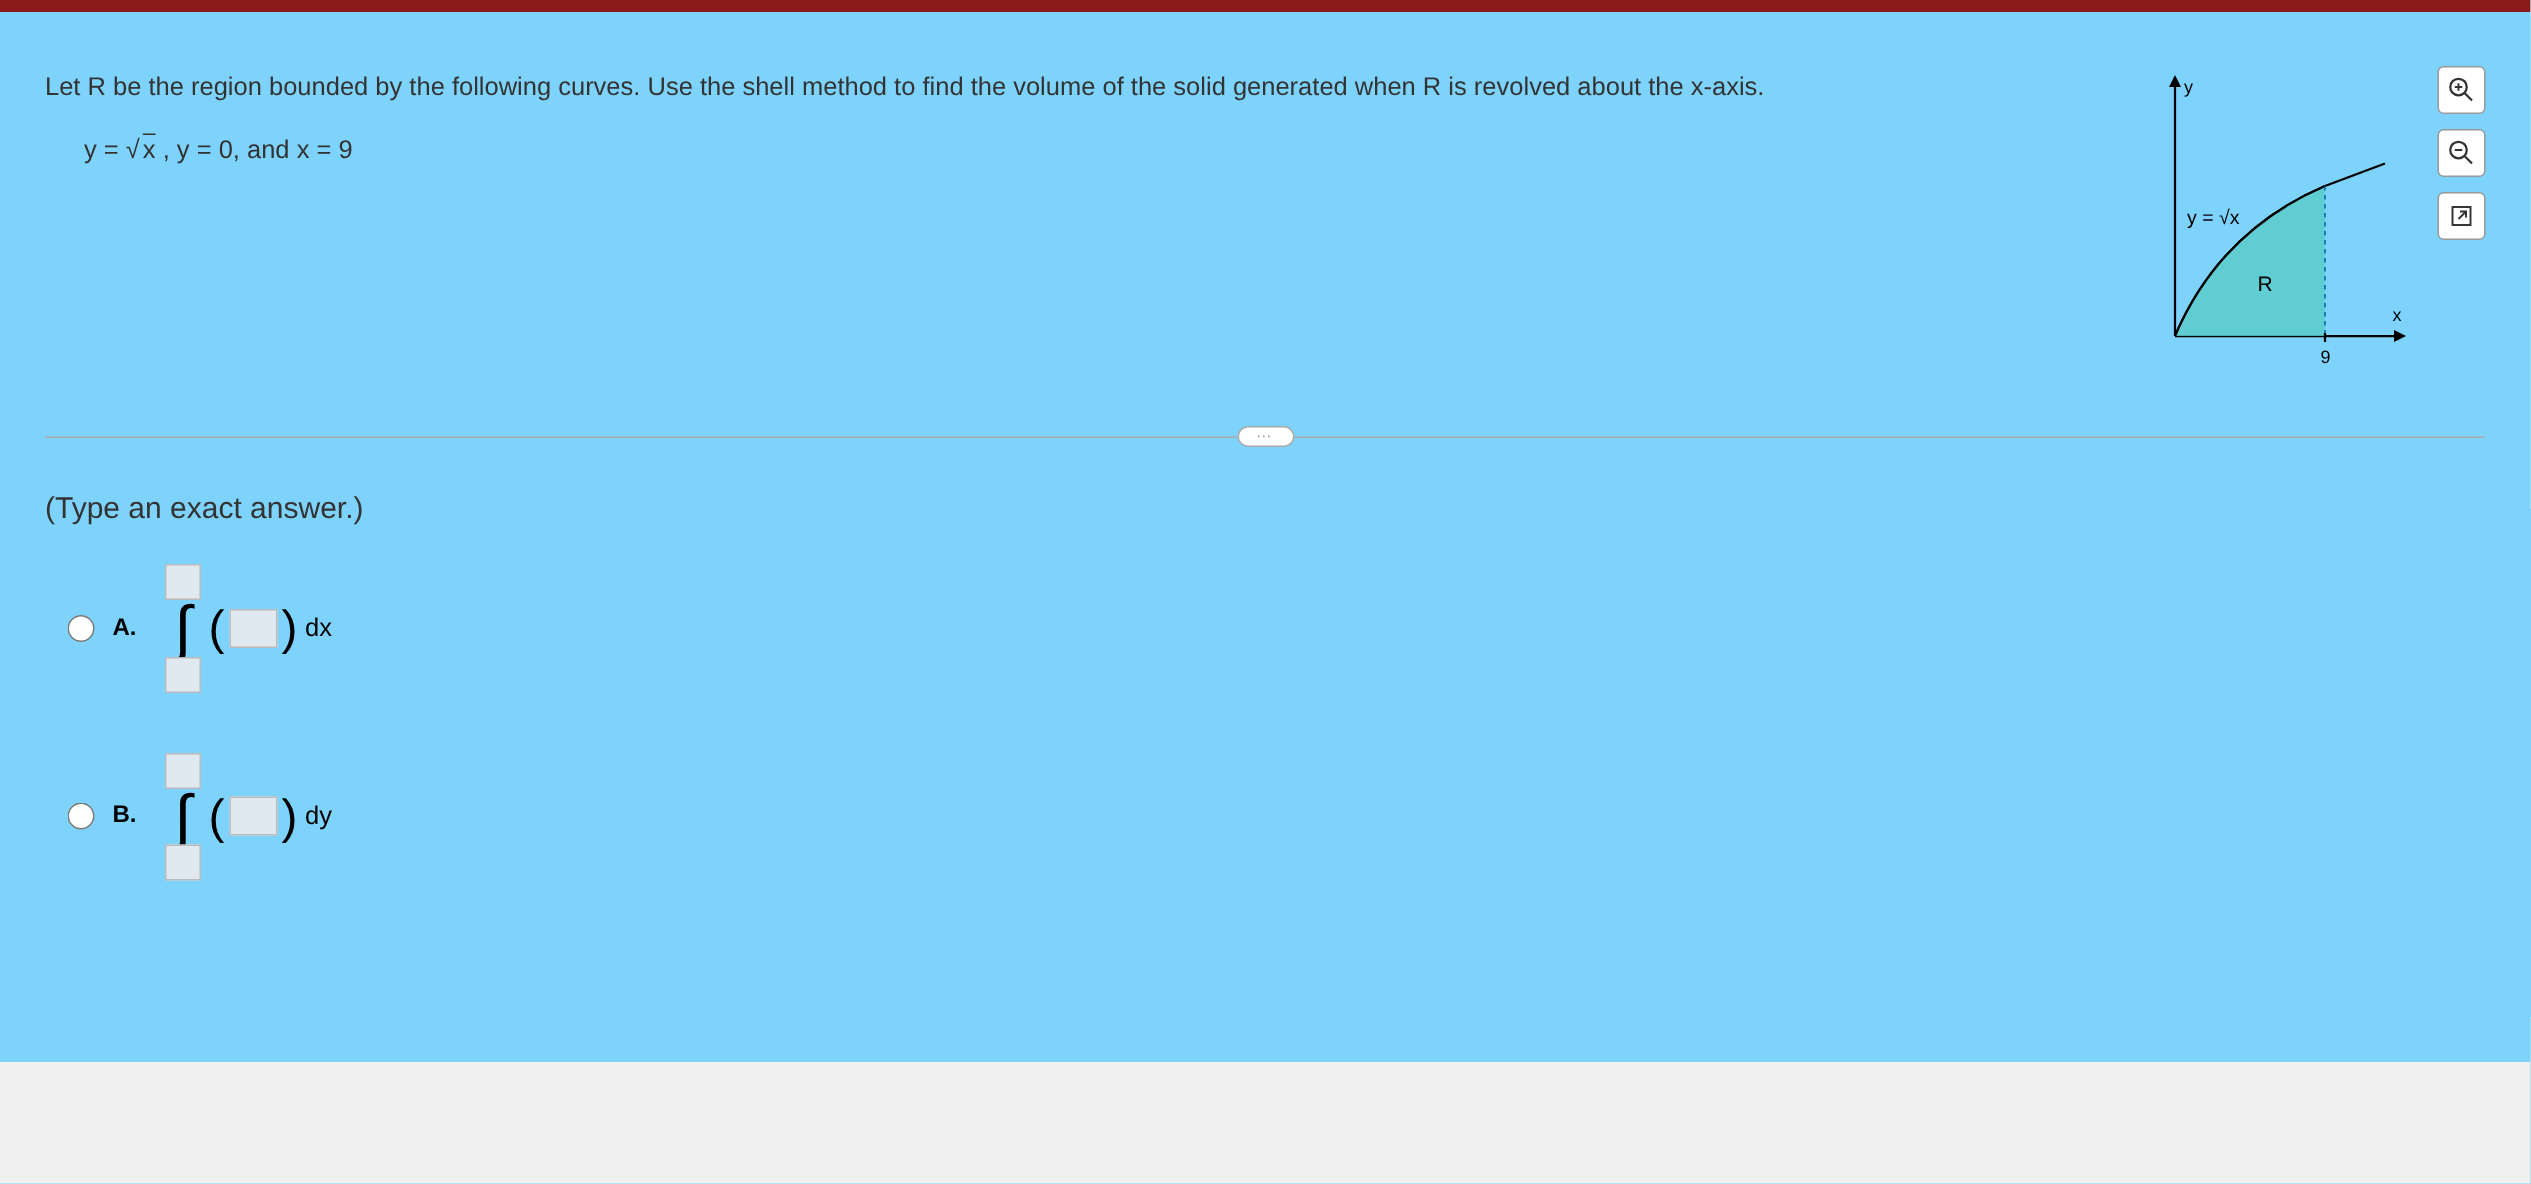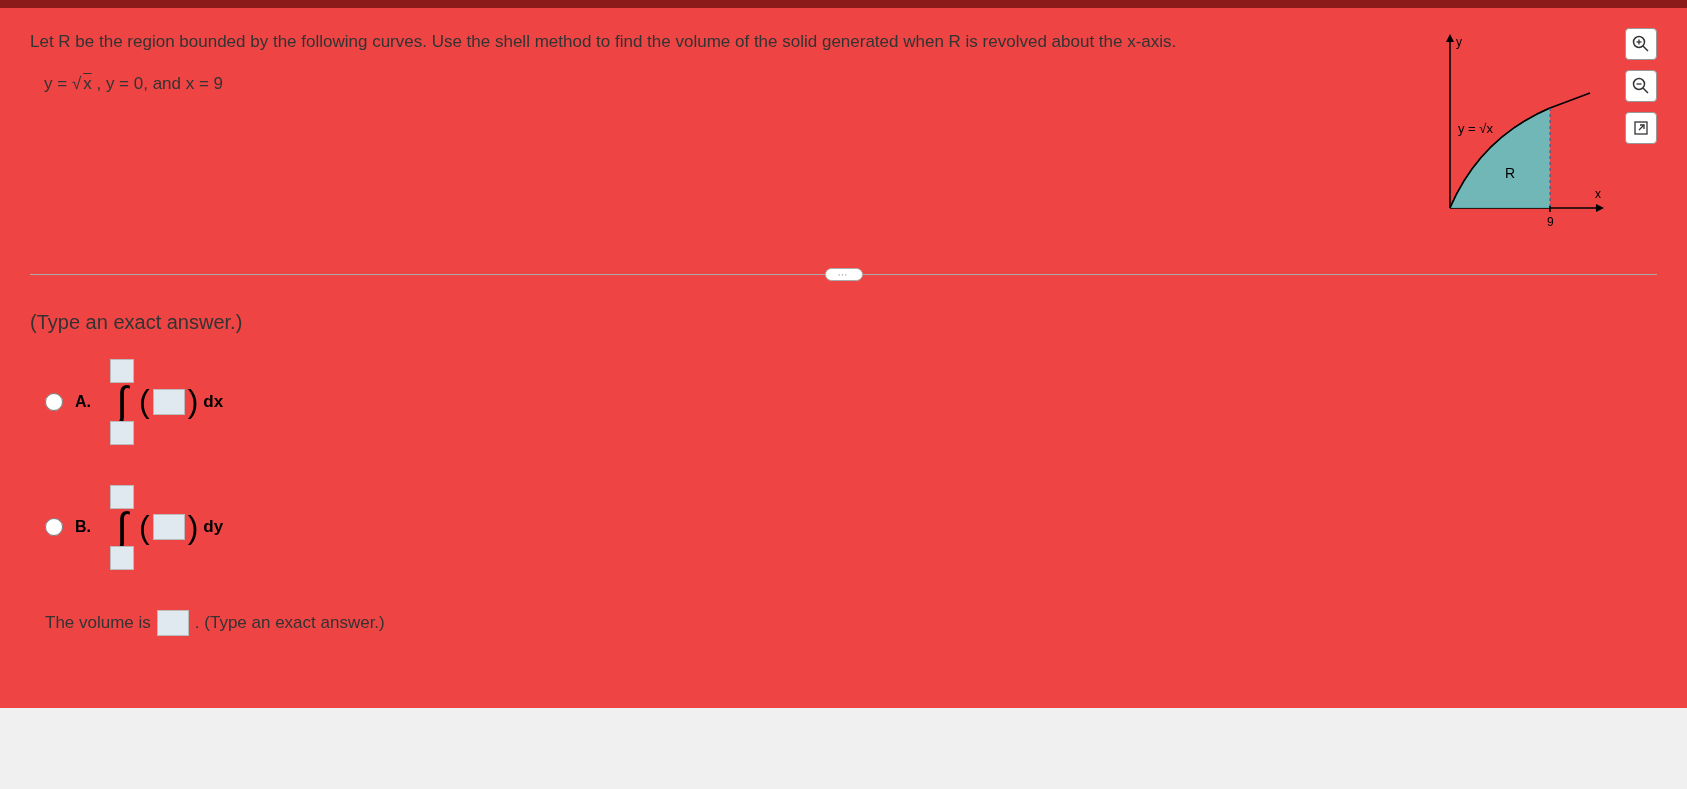--- a/index.html
+++ b/index.html
@@ -13,37 +13,37 @@
       width: 1687px;
       height: 789px;
       position: relative;
     }
     .red-bar {
       background: #8B1A1A;
       height: 8px;
       width: 100%;
     }
     .content {
-      background: #ef4444;
-      padding: 20px 30px;
+      background: #7dd3fc;
+      padding: 36px 30px;
       min-height: 700px;
     }
     .question-area {
       display: flex;
       justify-content: space-between;
       align-items: flex-start;
     }
     .question-text {
       flex: 1;
       color: #333;
       font-size: 17px;
       line-height: 1.6;
     }
     .equation-line {
-      margin-left: 14px;
+      margin-left: 26px;
       margin-top: 15px;
       font-size: 17px;
     }
     .figure-section {
       display: flex;
       align-items: flex-start;
       gap: 15px;
     }
     .graph-svg {
       width: 180px;
@@ -140,21 +140,20 @@
       background: #e0e8f0;
       border: 1px solid #bbb;
       margin: 0 3px;
     }
     .paren {
       font-size: 32px;
     }
     .diff {
       margin-left: 5px;
       font-size: 17px;
-      font-weight: bold;
     }
     .answer-line {
       display: flex;
       align-items: center;
       font-size: 17px;
       color: #333;
       margin-top: 20px;
       margin-left: 15px;
     }
     .answer-box {
@@ -262,19 +261,14 @@
         <span class="integral-sign">∫</span>
         <input class="limit-box" style="">
       </div>
       <span class="paren">(</span>
       <input class="integrand-box" style="">
       <span class="paren">)</span>
       <span class="diff">dy</span>
     </div>
   </div>
 
-  <div class="answer-line">
-    <span>The volume is</span>
-    <input class="answer-box" style="">
-    <span>. (Type an exact answer.)</span>
-  </div>
 
 </div>
 
 </body></html>

